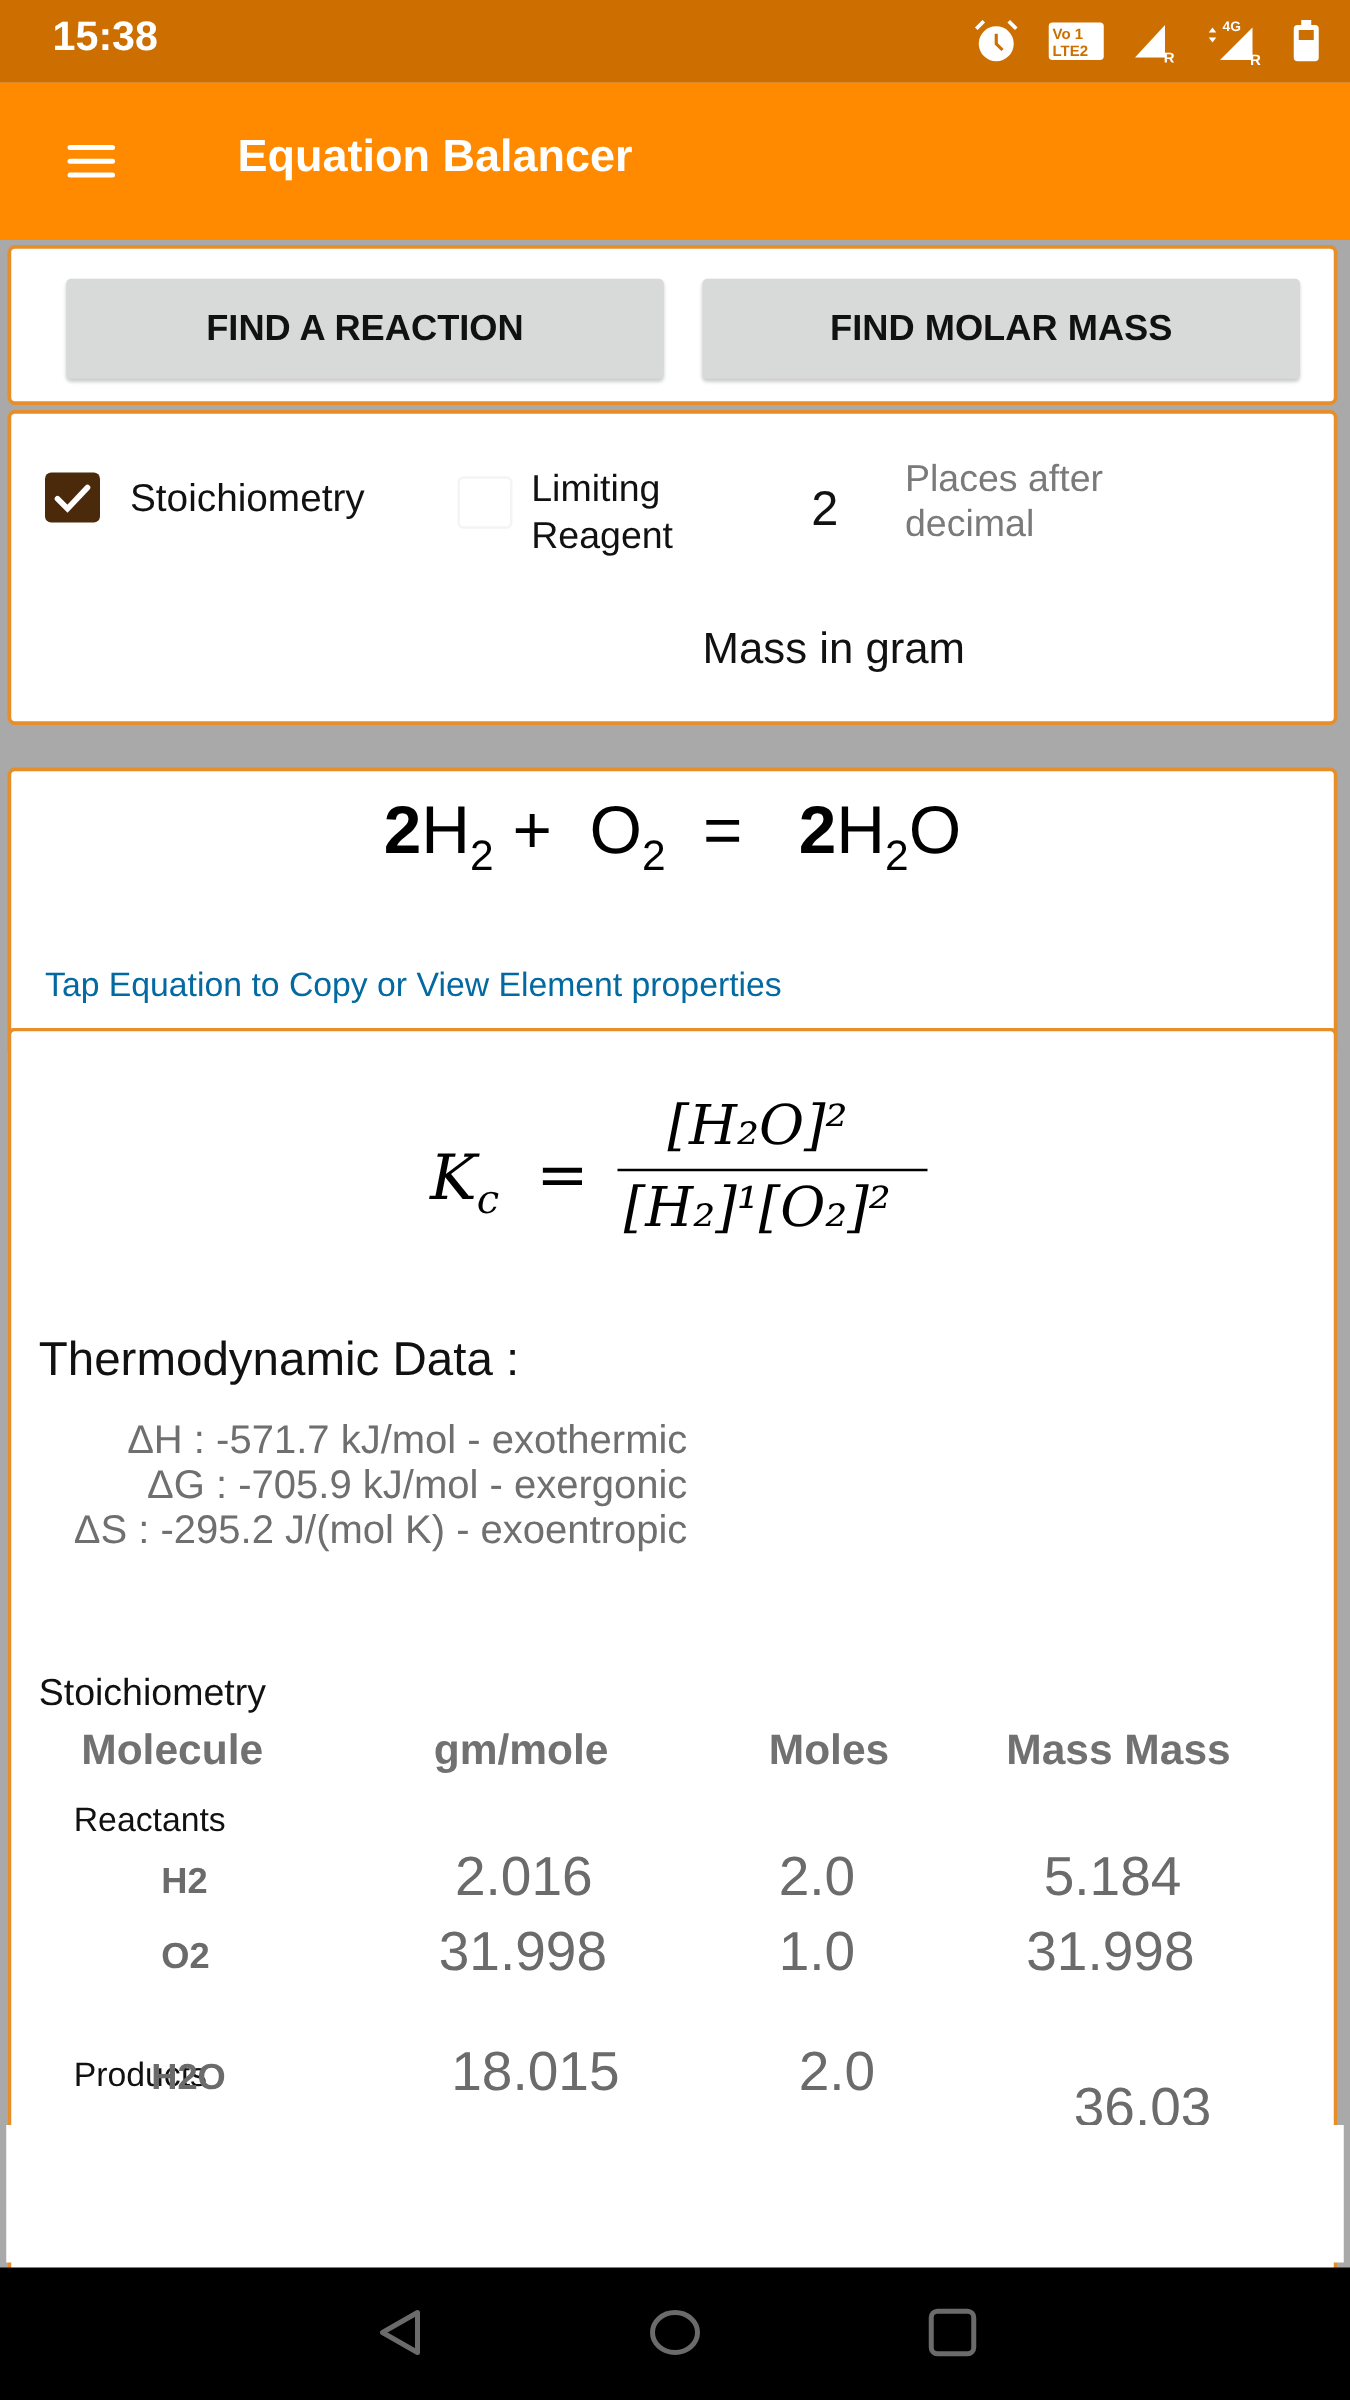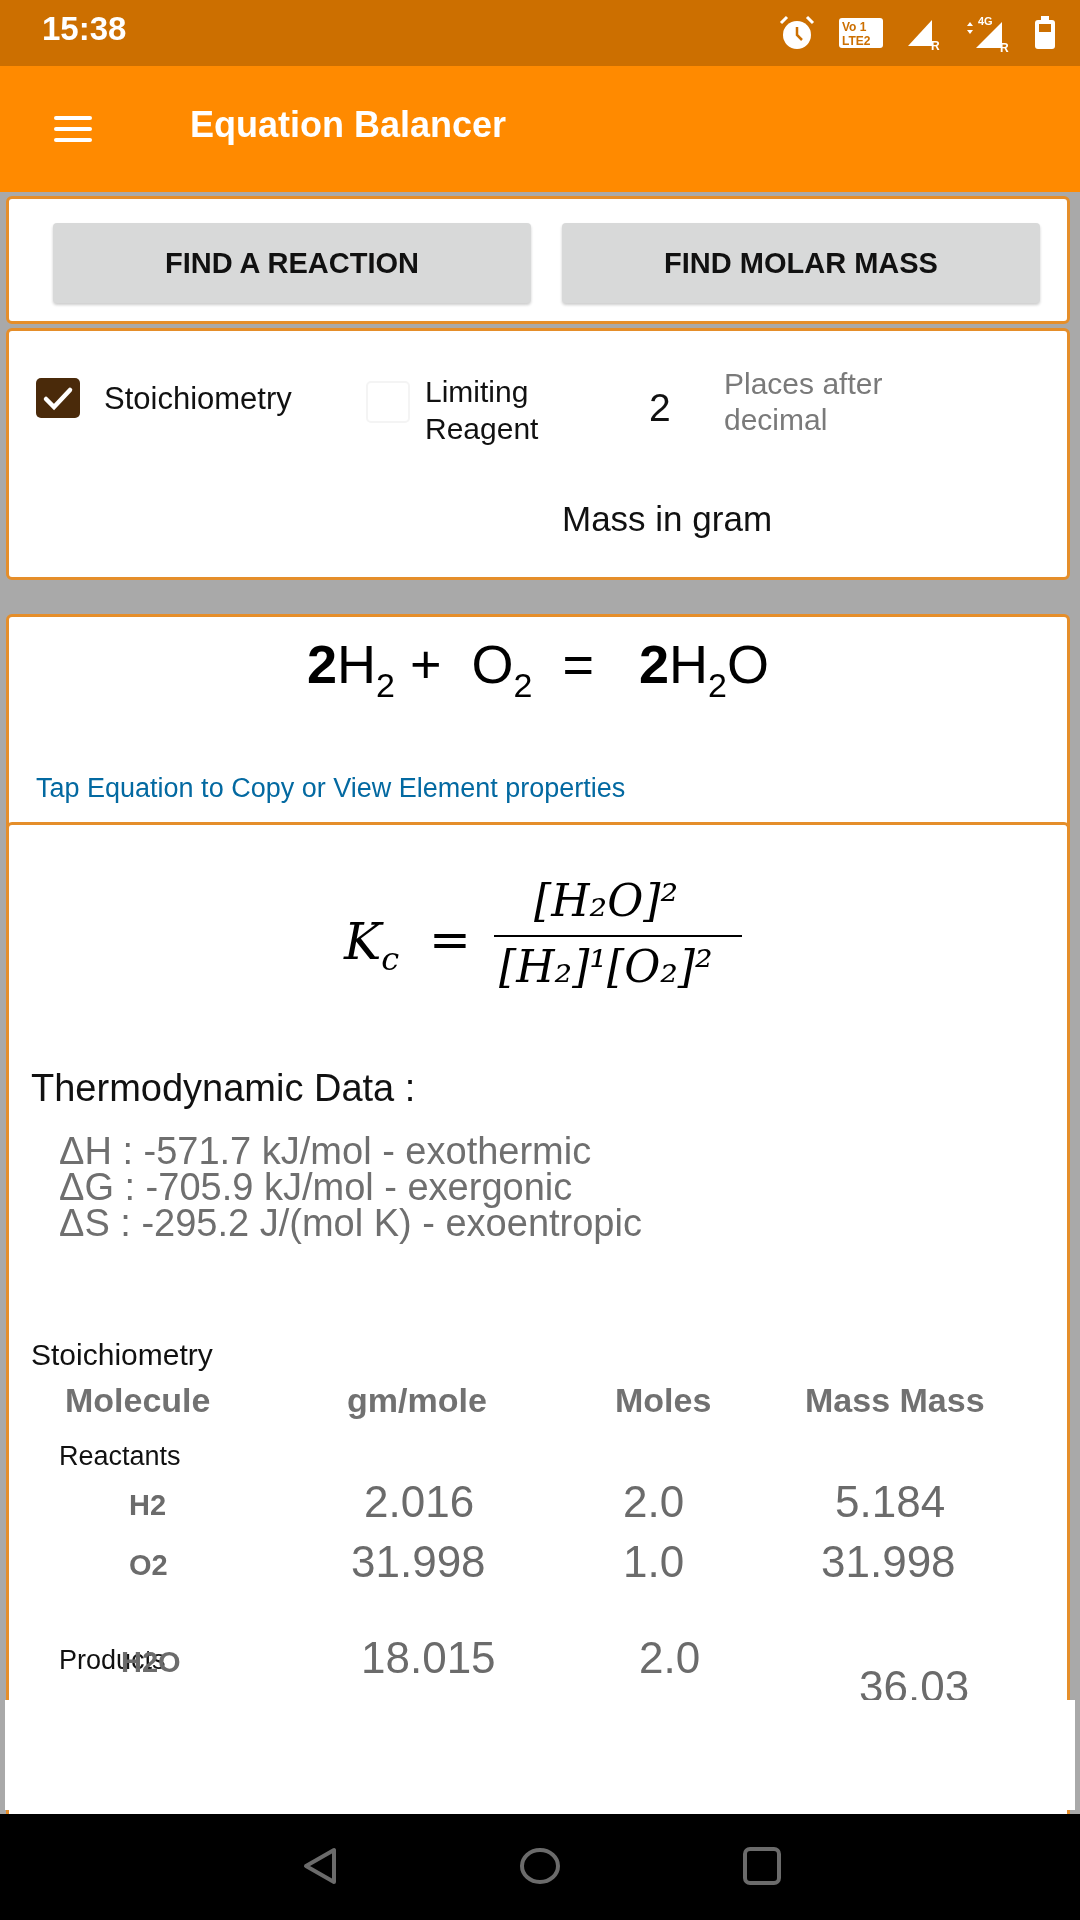--- a/index.html
+++ b/index.html
@@ -14,21 +14,21 @@
   .card { position:absolute; left:6px; width:1064px; background:#fff; border:3px solid #e58e2a; border-radius:6px; box-sizing:border-box; }
   .btn { position:absolute; top:24px; height:80px; width:478px; background:#d8d9d9; border-radius:4px; box-shadow:0 2px 3px rgba(0,0,0,0.2); display:flex; align-items:center; justify-content:center; font-size:29px; font-weight:bold; color:#111; cursor:pointer; }
   .chk { position:absolute; width:44px; height:40px; border-radius:5px; }
   .chk.on { background:#4a2a0a; }
   .chk.off { border:2px solid #f4f4f4; background:#fff; }
   .txt { position:absolute; }
   .eq { position:absolute; left:0; width:100%; top:16px; text-align:center; font-size:54px; color:#000; }
   .eq b { font-weight:bold; }
   .eq sub { font-size:34px; vertical-align:-14px; }
   .kc { position:absolute; left:335px; top:50px; font-family:"DejaVu Serif", serif; font-style:italic; color:#000; }
-  .thermo { color:#6f6f6f; font-size:38px; line-height:36px; }
+  .thermo { color:#6f6f6f; font-size:32px; line-height:36px;text-align:right; }
   .th { position:absolute; font-size:34px; font-weight:bold; color:#717171; }
   .cell { position:absolute; font-size:44px; color:#6b6b6b; }
   .mol { position:absolute; font-size:29px; font-weight:bold; color:#6b6b6b; }
   .grp { position:absolute; font-size:27px; color:#111; }
   .navbar { position:absolute; left:0; top:1814px; width:1080px; height:106px; background:#000; }
 </style>
 </head>
 <body>
 
 <div class="statusbar">

